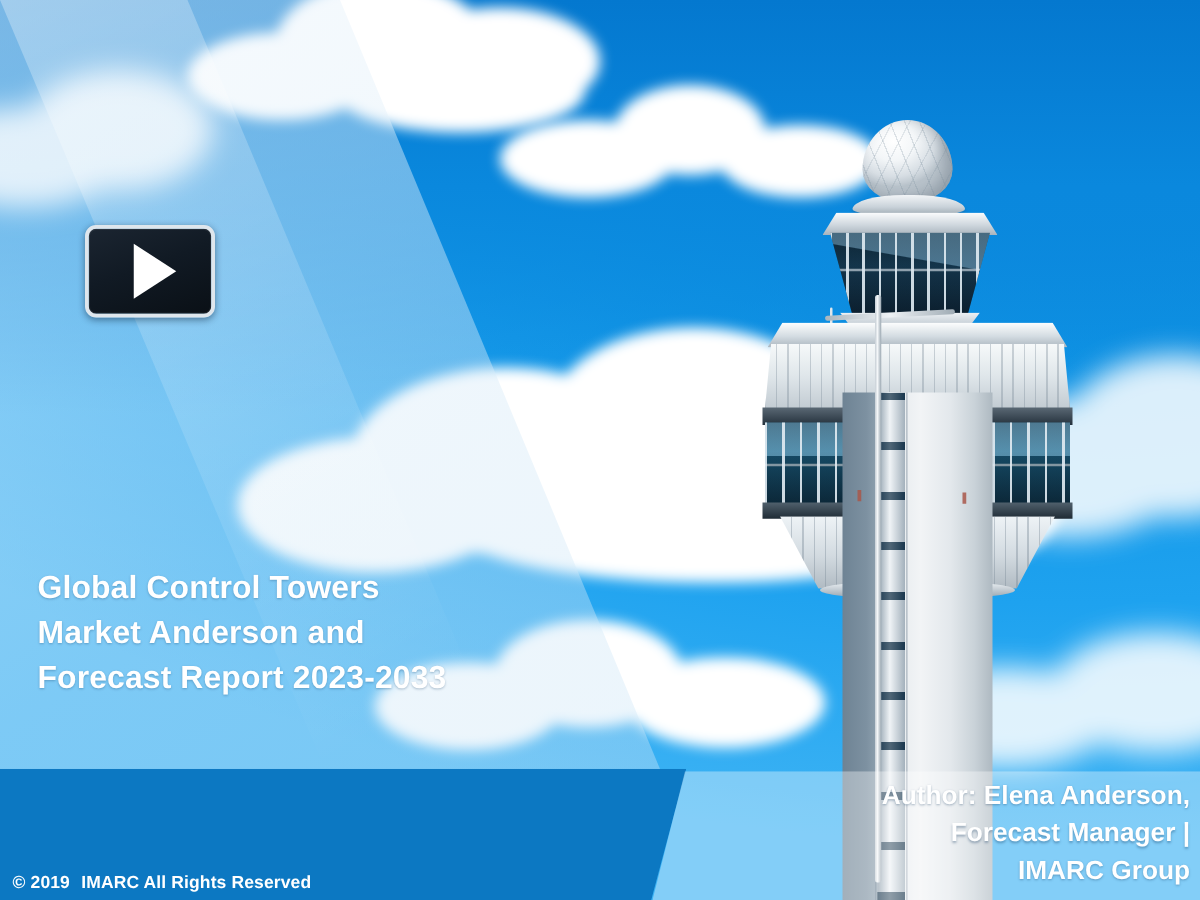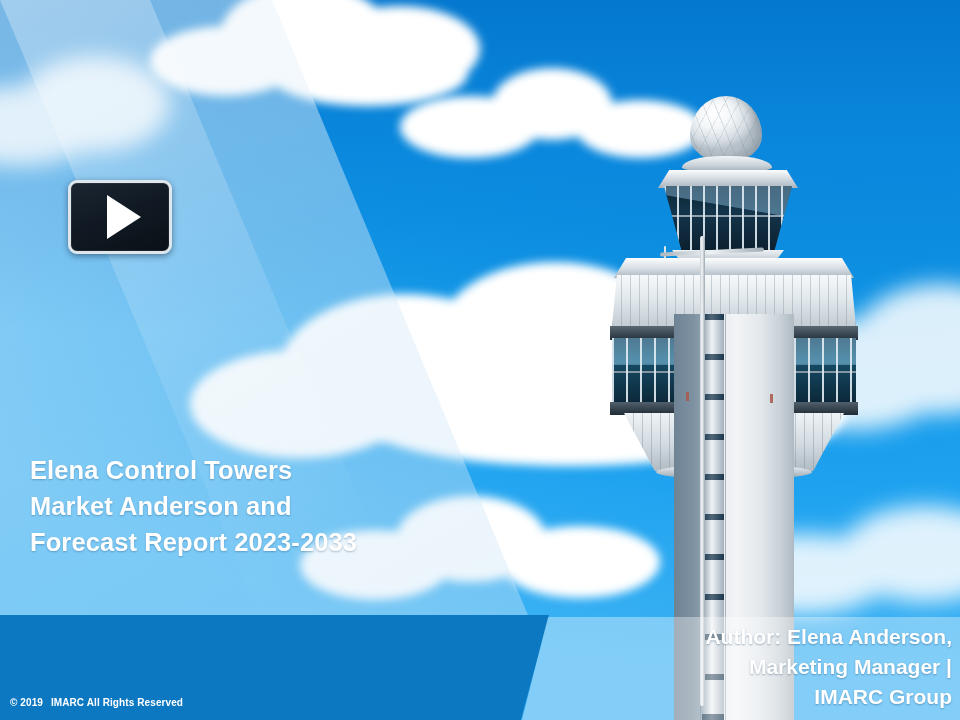--- a/index.html
+++ b/index.html
@@ -257,21 +257,21 @@
   #author-text .ln{display:block;white-space:nowrap;text-align:right;}
 
   
   #footer-bar{
     position:absolute;left:0;top:615px;width:960px;height:105px;
     background:#0c78c2;
     clip-path:polygon(0 0, 549px 0, 521px 105px, 0 105px);
   }
   #copyright{
     position:absolute;left:10px;top:697px;
-    color:#ffffff;font-weight:bold;font-size:10px;letter-spacing:.1px;
+    color:#ffffff;font-weight:bold;font-size:14px;letter-spacing:.1px;
     white-space:nowrap;
   }
   #copyright .sp{display:inline-block;width:5px;}
 </style>
 </head>
 <body>
 
 <div id="slide">
 
   <div class="sky"></div>
@@ -358,31 +358,31 @@
   </div>
 
   <div class="wedge-main"></div>
   <div class="wedge-streak"></div>
 
   <div id="play-button">
     <div class="tri"></div>
   </div>
 
   <div id="title">
-    <span class="ln">Elena Control Towers</span>
+    <span class="ln">Global Control Towers</span>
     <span class="ln">Market Anderson and</span>
     <span class="ln">Forecast Report 2023-2033</span>
   </div>
 
   <div id="footer-bar"></div>
 
   <div id="author-panel"></div>
   <div id="author-text">
     <span class="ln">Author: Elena Anderson,</span>
-    <span class="ln">Marketing Manager |</span>
+    <span class="ln">Forecast Manager |</span>
     <span class="ln">IMARC Group</span>
   </div>
 
   <div id="copyright">
     <span>©</span>
     <span>2019</span><span class="sp"></span>
     <span>IMARC</span>
     <span>All Rights Reserved</span>
   </div>
 

